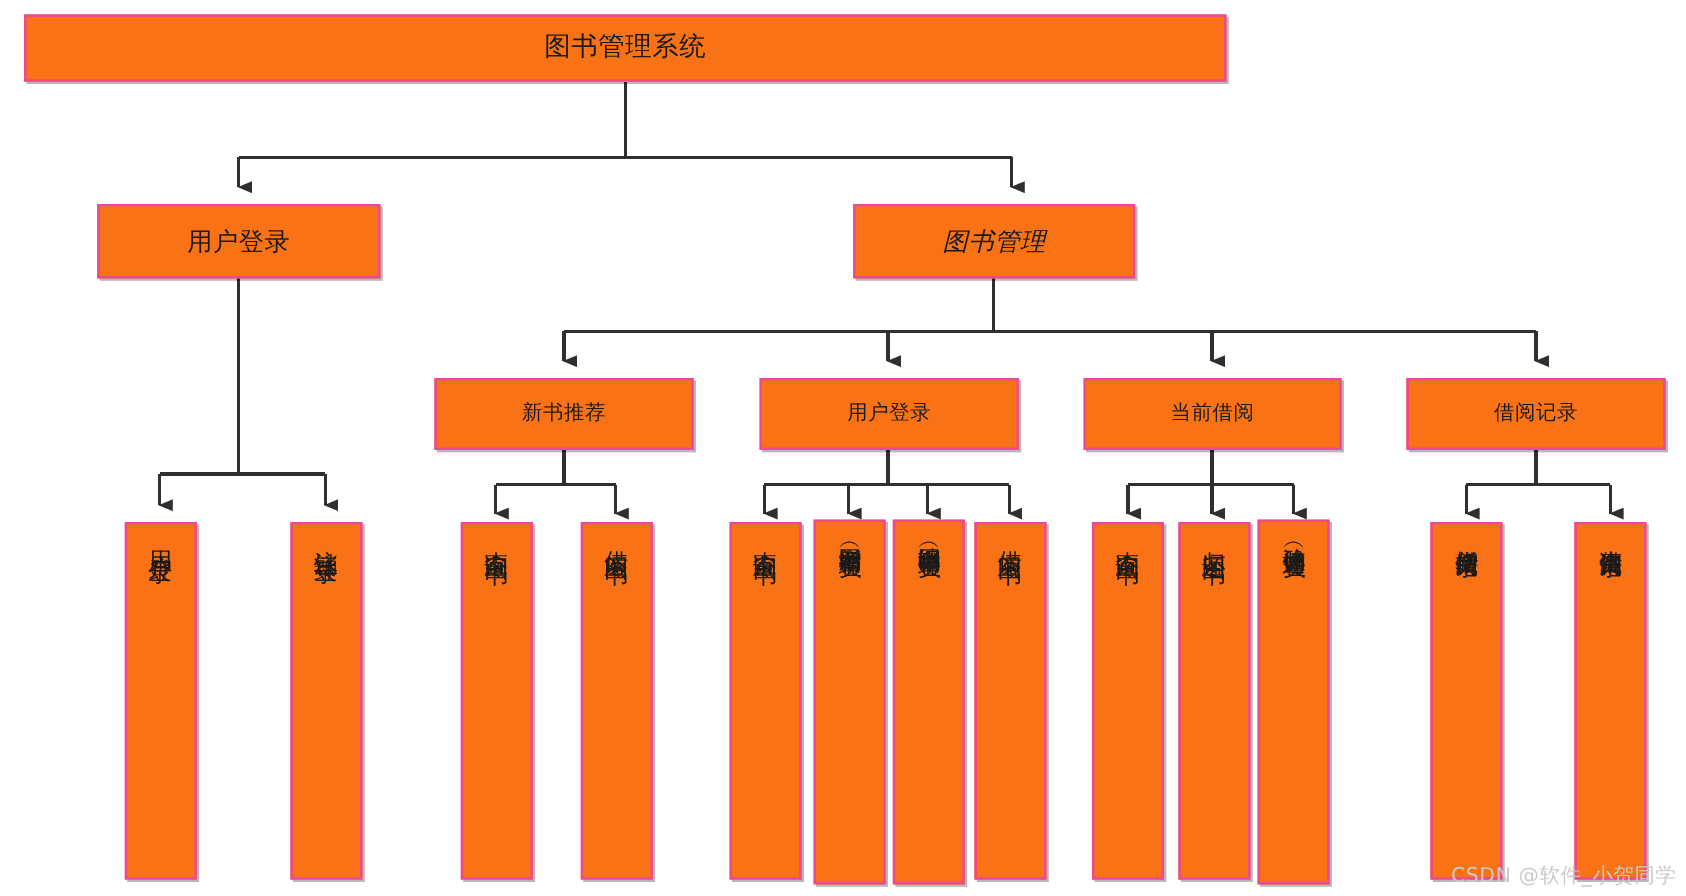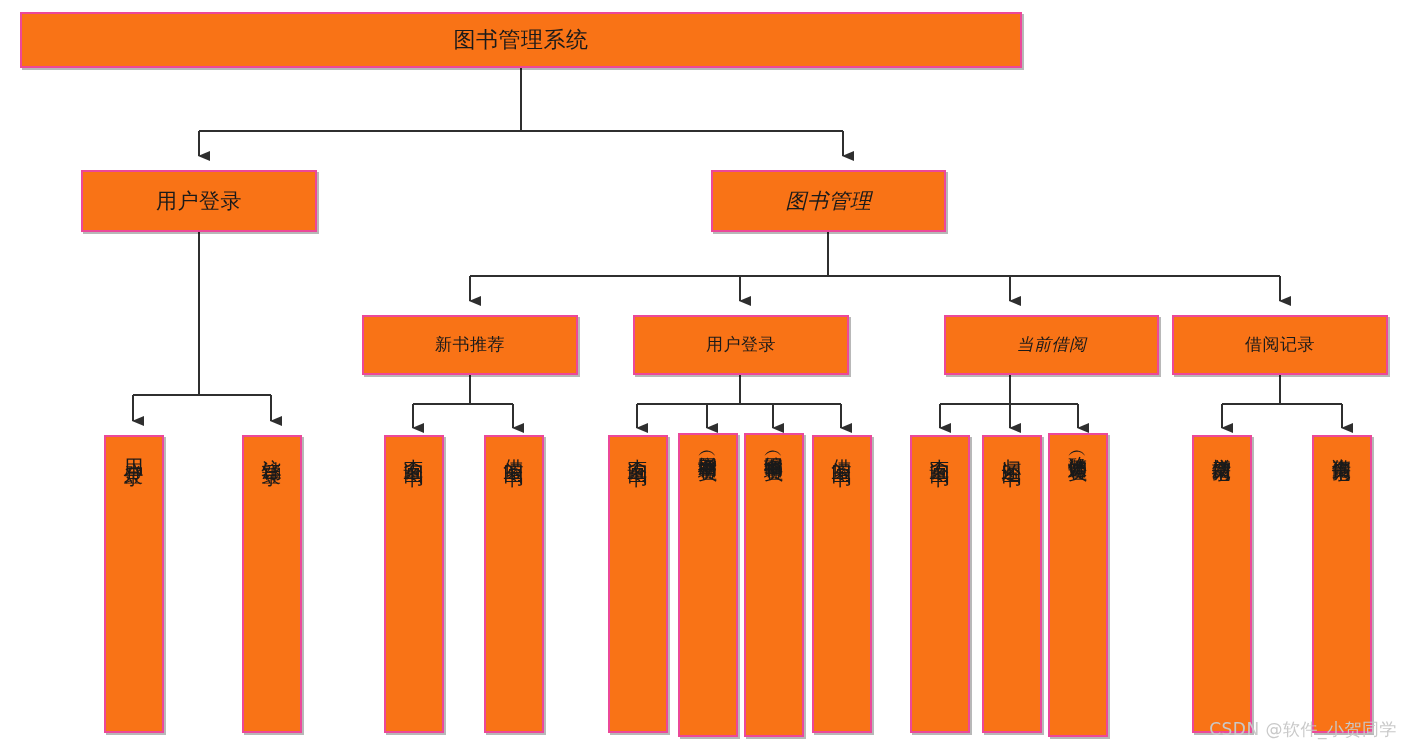--- a/index.html
+++ b/index.html
@@ -144,21 +144,21 @@
   <div class="node level2" style="left:711px; top:170px; width:235px; height:62px;font-style:italic;">
     <span class="node-label">图书管理</span>
   </div>
 
   <div class="node level3" style="left:362px; top:315px; width:216px; height:60px;">
     <span class="node-label">新书推荐</span>
   </div>
   <div class="node level3" style="left:633px; top:315px; width:216px; height:60px;">
     <span class="node-label">用户登录</span>
   </div>
-  <div class="node level3" style="left:944px; top:315px; width:215px; height:60px;font-style:italic;">
+  <div class="node level3" style="left:903px; top:315px; width:215px; height:60px;">
     <span class="node-label">当前借阅</span>
   </div>
   <div class="node level3" style="left:1172px; top:315px; width:216px; height:60px;text-align:right;">
     <span class="node-label">借阅记录</span>
   </div>
 
   <div class="node leaf" style="left:104px; top:435px; width:60px; height:298px;">
     <span class="node-label">用户登录</span>
   </div>
   <div class="node leaf" style="left:242px; top:435px; width:60px; height:298px;">

